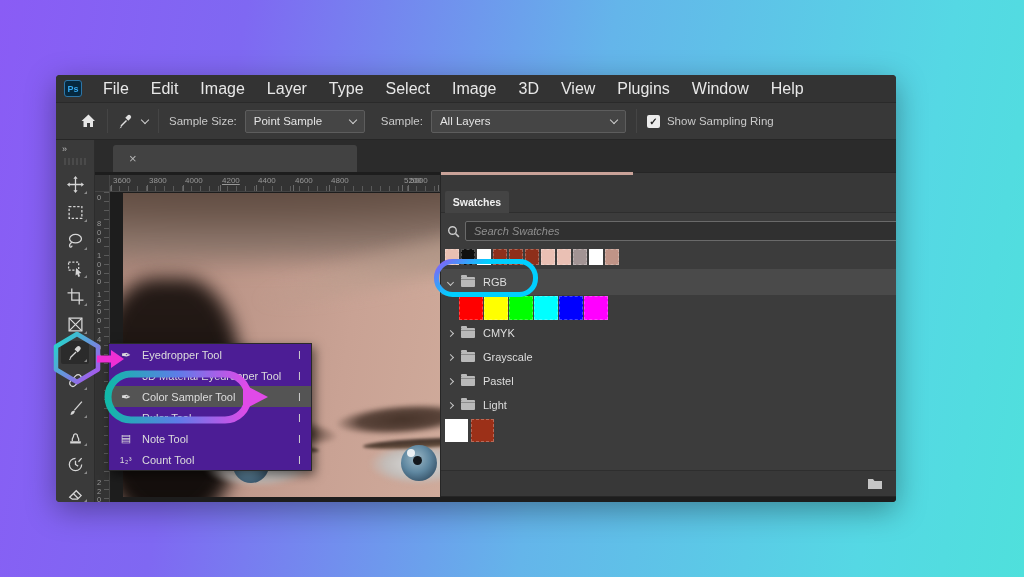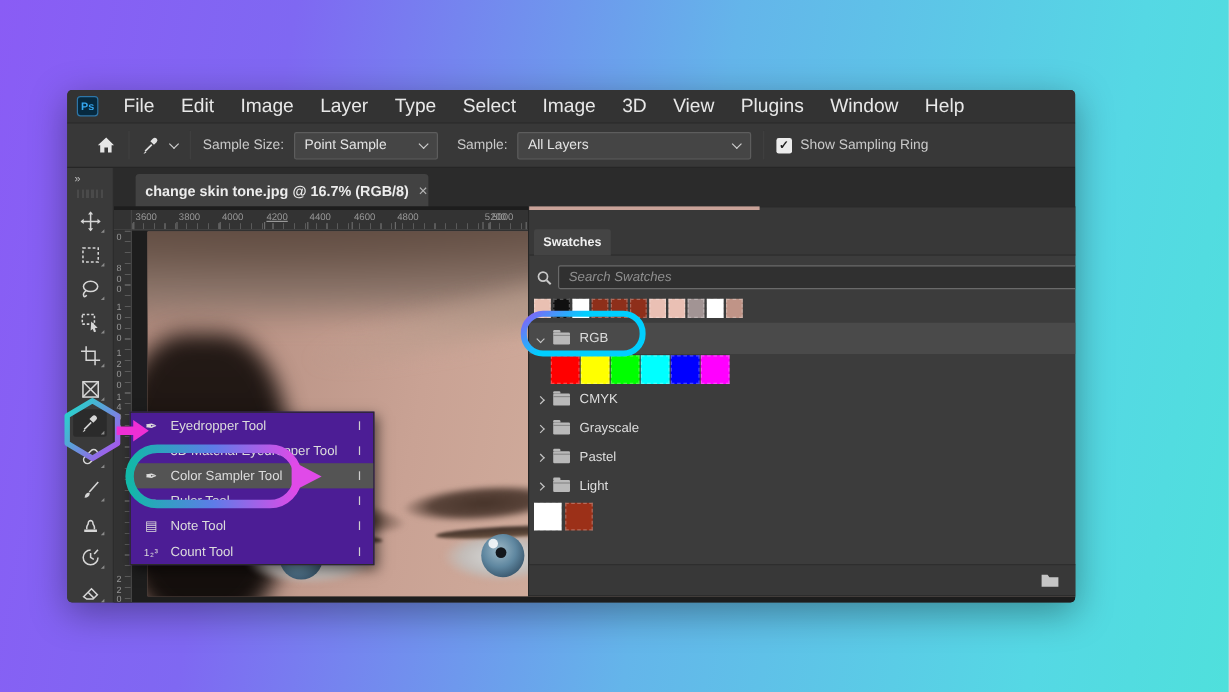--- a/index.html
+++ b/index.html
@@ -282,21 +282,20 @@
           <svg class="tool-svg" width="17" height="17" viewBox="0 0 16 16">
               <path d="M2.5 12.5l6.2-6.2 4.6 4.6-3.4 3.4H5z"></path>
               <path d="M6 9l4.6 4.6"></path>
             </svg>
         </div>
       </div>
 
       <div class="workspace">
         <div class="tabbar">
           <div class="doc-tab">
-            <span class="doc-tab-title">change skin tone.jpg @ 16.7% (RGB/8)</span>
             <span class="doc-close">×</span>
           </div>
         </div>
 
         <div class="canvas">
           <div class="ruler-corner"></div>
           <div class="h-ruler">
             <div class="ticks"></div>
             <div>
 

